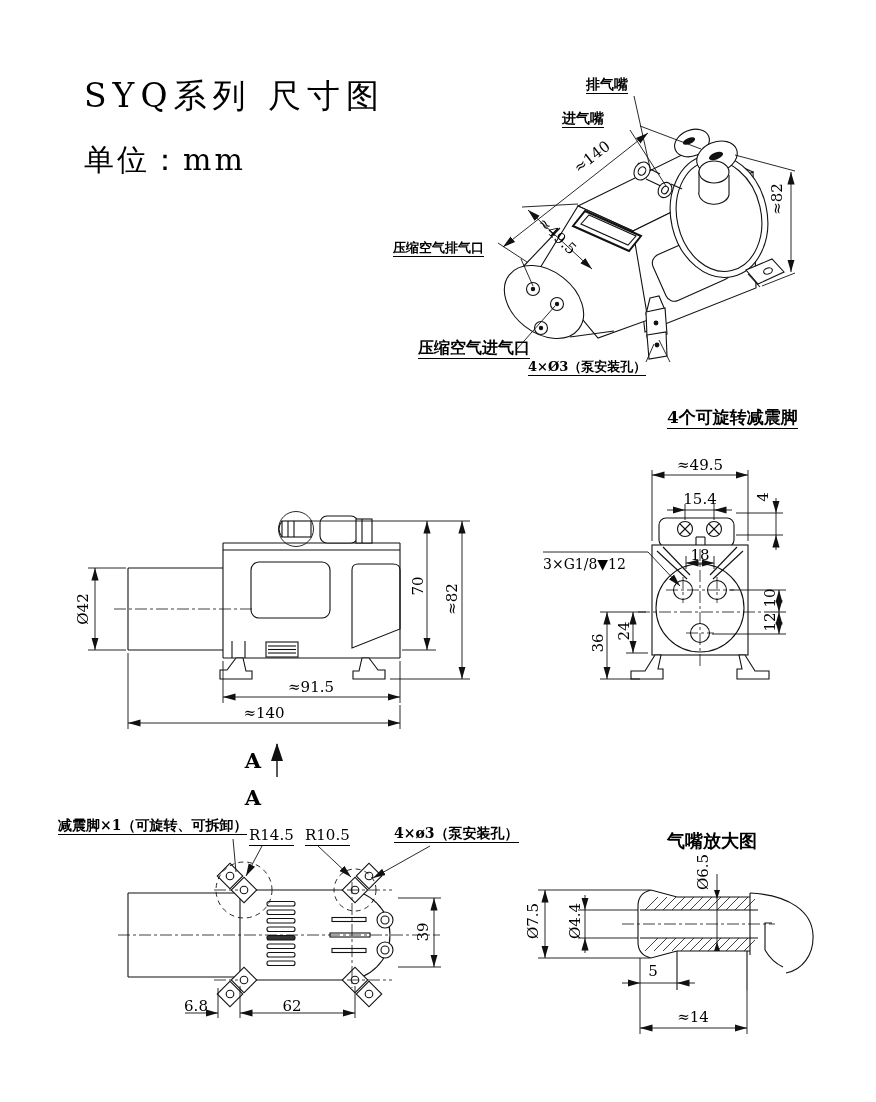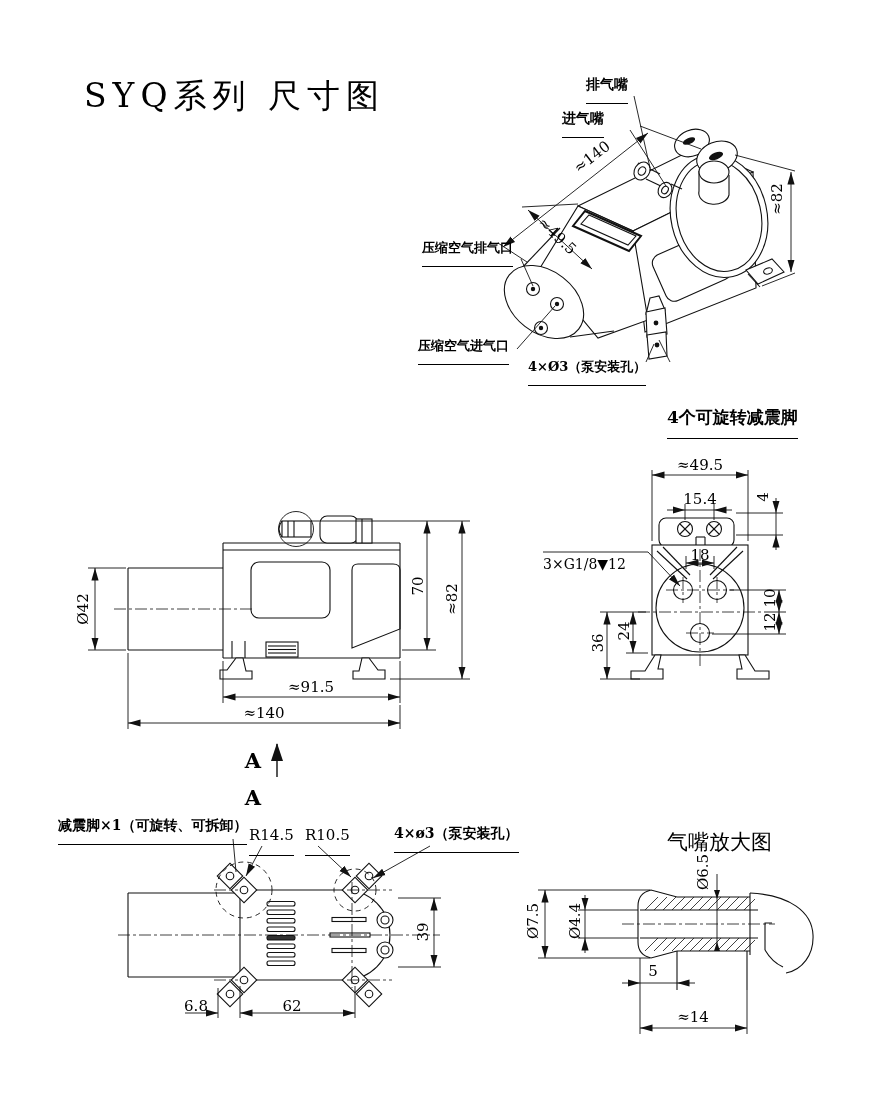--- a/index.html
+++ b/index.html
@@ -2,28 +2,28 @@
 <html><head>
 <meta charset="utf-8">
 <style>
   html,body { margin:0; padding:0; background:#fff; }
   .sheet { position:relative; width:876px; height:1052px; background:#fff; overflow:hidden;
            font-family:"DejaVu Serif","Liberation Serif",serif; color:#000; }
   .sheet svg { position:absolute; left:0; top:0; }
   .lbl { position:absolute; white-space:nowrap; line-height:1.1; }
   .cn  { font-size:14px; font-weight:700; }
   .dim { font-size:15px; }
-  .ul  { border-bottom:1.3px solid #000; padding-bottom:11px; }
+  .ul  { border-bottom:1.3px solid #000; padding-bottom:1px; }
   .ctr { transform:translate(-50%,-50%); }
   .r90 { transform:translate(-50%,-50%) rotate(-90deg); }
   .rn38{ transform:translate(-50%,-50%) rotate(-38deg); }
   .rp43{ transform:translate(-50%,-50%) rotate(43deg); }
   .title1 { font-size:33px; letter-spacing:6px; }
   .title2 { font-size:30px; letter-spacing:3px; }
-  .viewtitle { font-size:21px; font-weight:400; }
+  .viewtitle { font-size:18px; font-weight:700; }
   .secA { font-size:21px; font-weight:700; }
   .g { fill:none; stroke:#111; stroke-width:1.1; }
   .fw { fill:#fff; }
   .dimln { fill:none; stroke:#111; stroke-width:.9; }
   .cl { fill:none; stroke:#111; stroke-width:.8; stroke-dasharray:12 3 3 3; }
   .dash { fill:none; stroke:#111; stroke-width:.9; stroke-dasharray:5 4; }
   .hatch { stroke:#111; stroke-width:.8; }
 </style>
 </head>
 <body>
@@ -336,28 +336,29 @@
       <line x1="677" y1="983" x2="640" y2="983"></line>
       <line x1="622" y1="983" x2="640" y2="983" marker-end="url(#ar)"></line>
       <line x1="695" y1="983" x2="677" y2="983" marker-end="url(#ar)"></line>
       <line x1="747" y1="990" x2="747" y2="1034"></line>
       <line x1="640" y1="1028" x2="747" y2="1028" marker-start="url(#ar)" marker-end="url(#ar)"></line>
     </g>
   </g>
 </svg>
 
 <div class="lbl title1" style="left:84px; top:78px;">SYQ系列 尺寸图</div>
+<div class="lbl title2" style="left:84px; top:143px;">单位：mm</div>
 
 <div class="lbl cn ul" style="left:586px; top:77px;">排气嘴</div>
 <div class="lbl cn ul" style="left:562px; top:111px;text-align:center;">进气嘴</div>
 <div class="lbl dim rn38" style="left:592px; top:157px;">≈140</div>
 <div class="lbl dim rp43" style="left:557px; top:236px;">≈49.5</div>
 <div class="lbl dim r90" style="left:777px; top:199px;">≈82</div>
-<div class="lbl cn ul" style="left:422px; top:241px; font-size:13px;">压缩空气排气口</div>
-<div class="lbl cn ul" style="left:418px; top:339px; font-size:13px;">压缩空气进气口</div>
+<div class="lbl cn ul" style="left:393px; top:241px; font-size:13px;">压缩空气排气口</div>
+<div class="lbl cn ul" style="left:418px; top:339px; font-size:16px;">压缩空气进气口</div>
 <div class="lbl cn ul" style="left:528px; top:360px; font-size:13px;">4×Ø3（泵安装孔）</div>
 <div class="lbl cn ul" style="left:667px; top:360px; font-size:17px;margin-top:48px;">4个可旋转减震脚</div>
 
 <div class="lbl dim r90" style="left:83px; top:609px;">Ø42</div>
 <div class="lbl dim r90" style="left:418px; top:586px;">70</div>
 <div class="lbl dim r90" style="left:452px; top:599px;">≈82</div>
 <div class="lbl dim ctr" style="left:311px; top:687px;">≈91.5</div>
 <div class="lbl dim ctr" style="left:264px; top:713px;">≈140</div>
 <div class="lbl secA ctr" style="left:253px; top:761px;">A</div>
 <div class="lbl secA ctr" style="left:253px; top:798px;">A</div>

